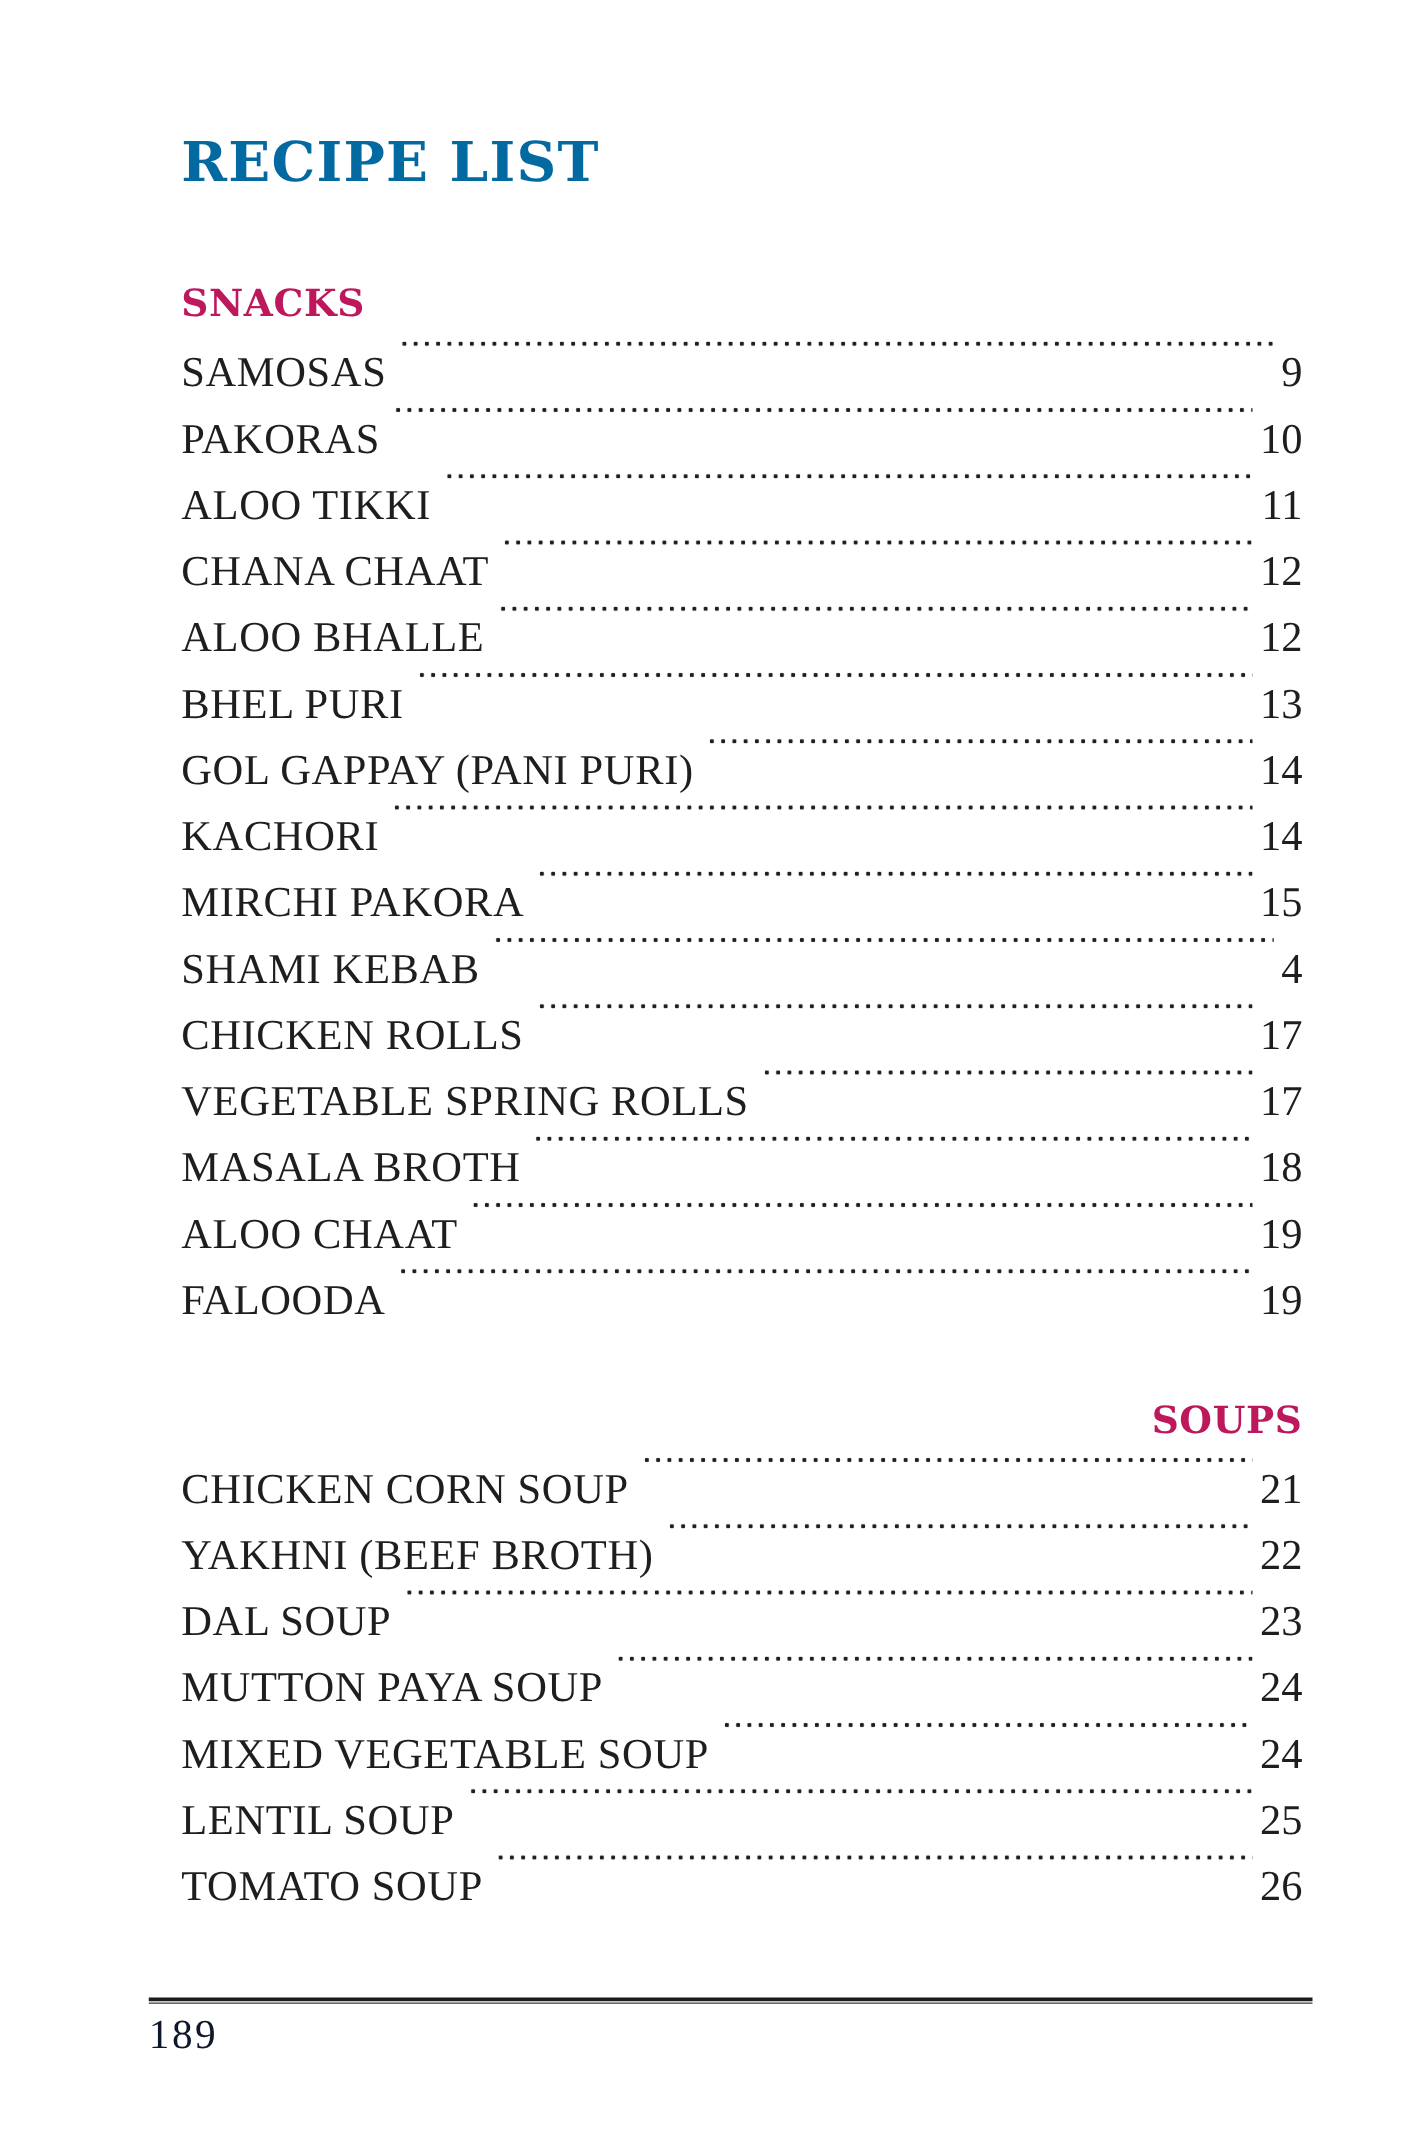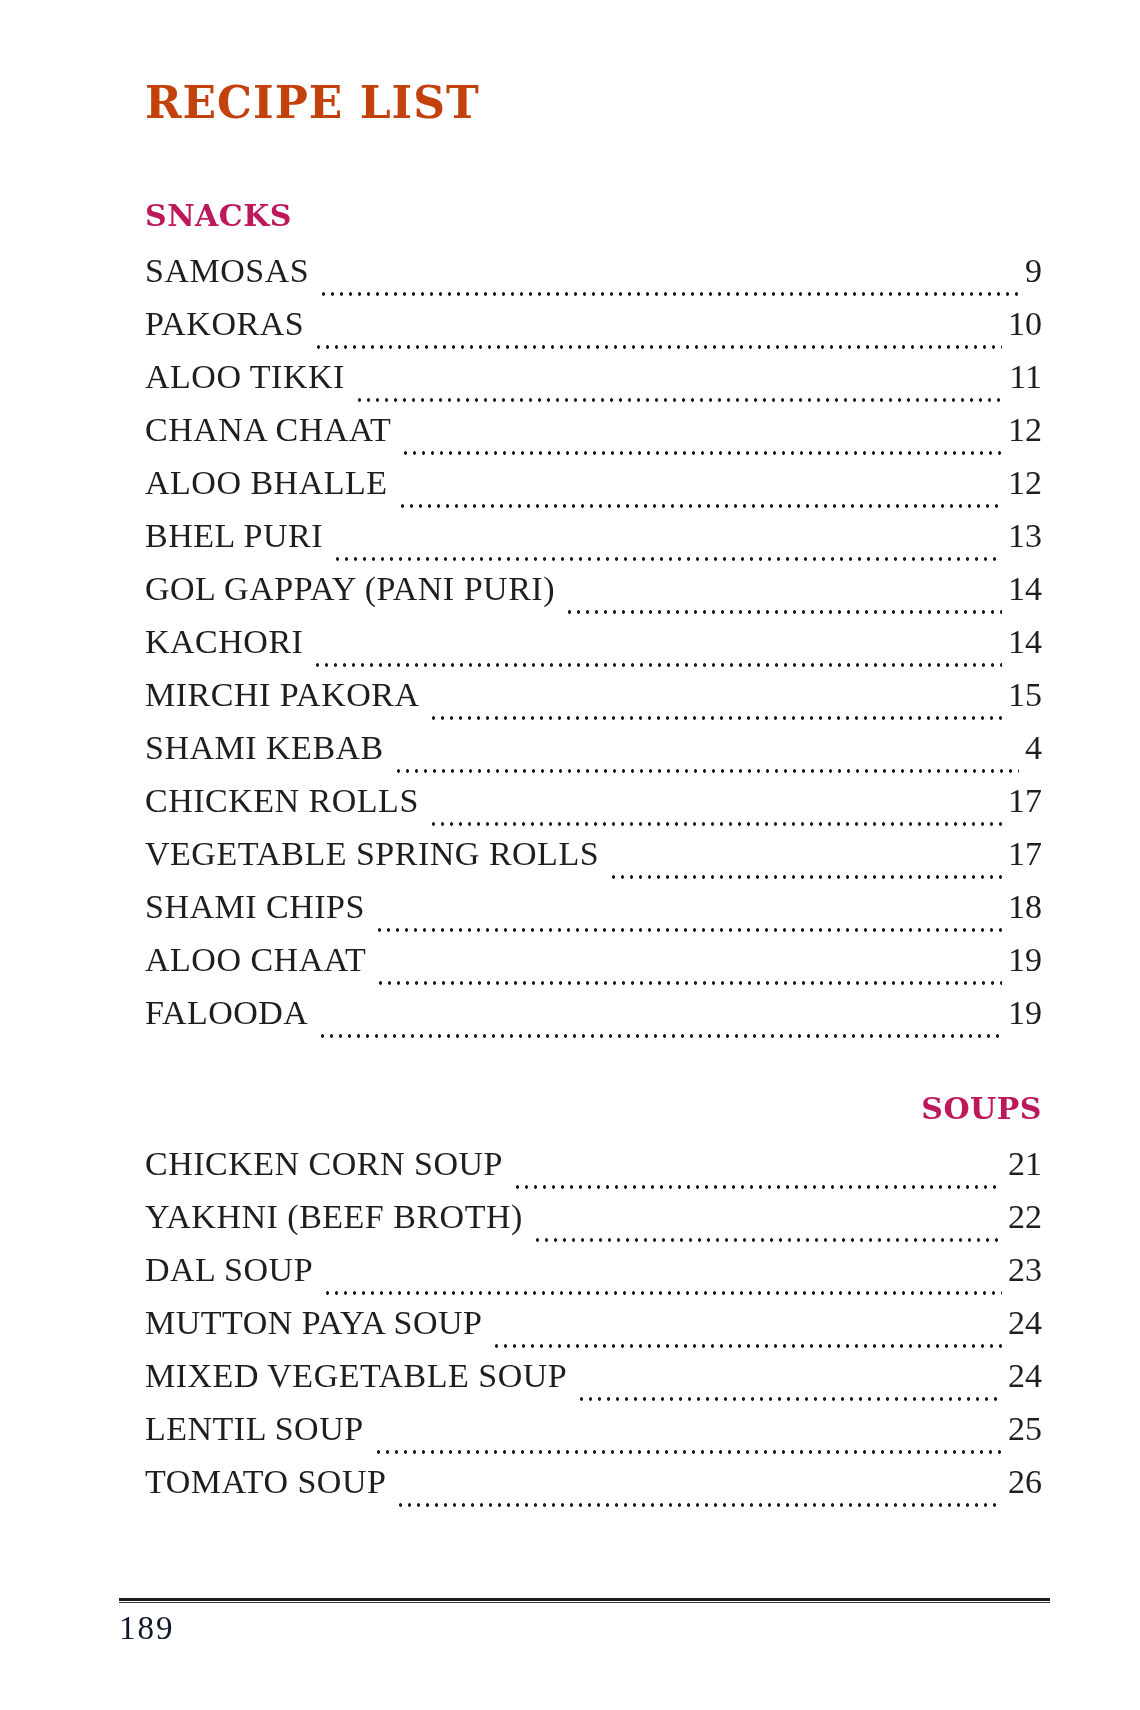--- a/index.html
+++ b/index.html
@@ -12,42 +12,42 @@
     font-family: "Liberation Serif", serif;
     overflow: hidden;
   }
   .content {
     position: absolute;
     left: 145px;
     right: 98px;  
     top: 0;
   }
   .doc-title {
-    margin: 78px 0 0 0;
+    margin: 106px 0 0 0;
     font-family: "DejaVu Serif", serif;
     font-weight: bold;
     font-size: 44px;
     line-height: 50px;
     letter-spacing: 1px;
-    color: #c2410c;
+    color: #0369a1;
   }
   .section-heading {
     margin: 70px 0 0 0;
     font-family: "DejaVu Serif", serif;
     font-weight: bold;
     font-size: 30px;
     line-height: 36px;
     letter-spacing: 0.5px;
     color: #be185d;
   }
   .section + .section .section-heading { margin-top: 52px; text-align: right; }
   .toc-list { margin-top: 10px; }
   .row {
     display: flex;
-    align-items: flex-end;
+    align-items: flex-start;
     height: 53px;
     line-height: 53px;
     font-size: 34px;
     white-space: nowrap;
   }
   .label { letter-spacing: 0.5px; }
   .dots {
     flex: 1 1 auto;
     height: 6px;               
     margin: 0 6px 0 10px;
@@ -153,21 +153,21 @@
     <span class="pagenum">17</span>
   </div>
 
   <div class="row">
     <span class="label">VEGETABLE SPRING ROLLS</span>
     <span class="dots"></span>
     <span class="pagenum">17</span>
   </div>
 
   <div class="row">
-    <span class="label">SHAMI CHIPS</span>
+    <span class="label">MASALA BROTH</span>
     <span class="dots"></span>
     <span class="pagenum">18</span>
   </div>
 
   <div class="row">
     <span class="label">ALOO CHAAT</span>
     <span class="dots"></span>
     <span class="pagenum">19</span>
   </div>
 

